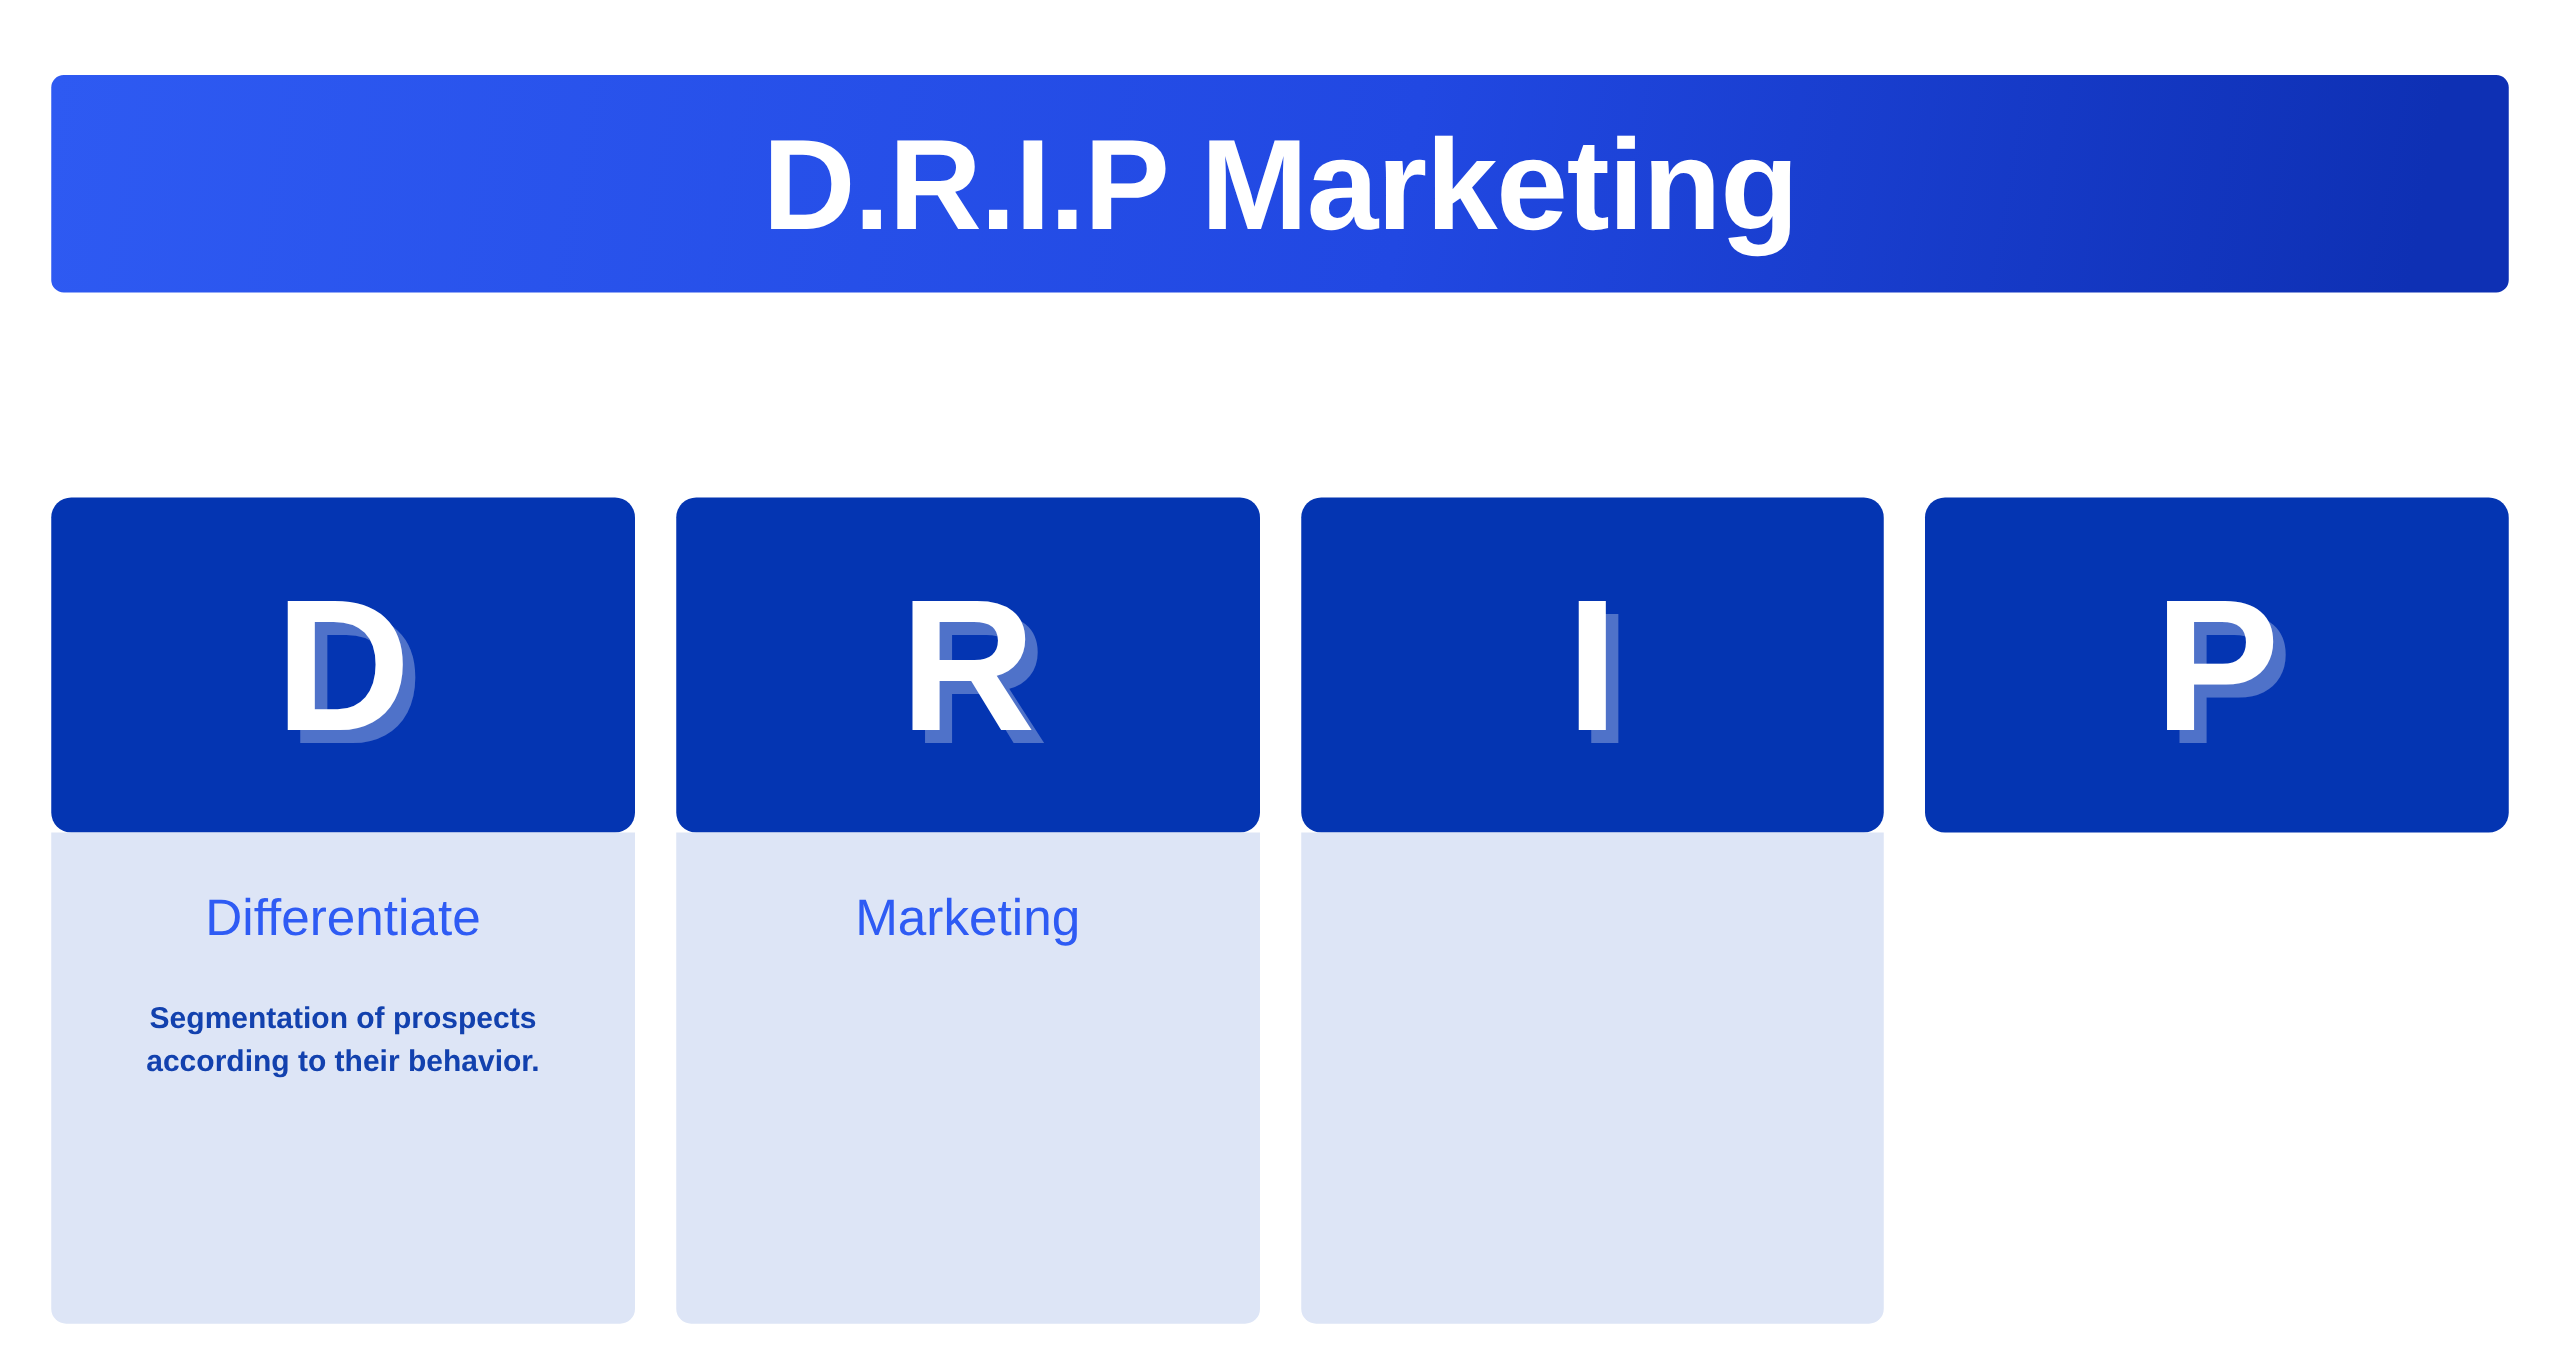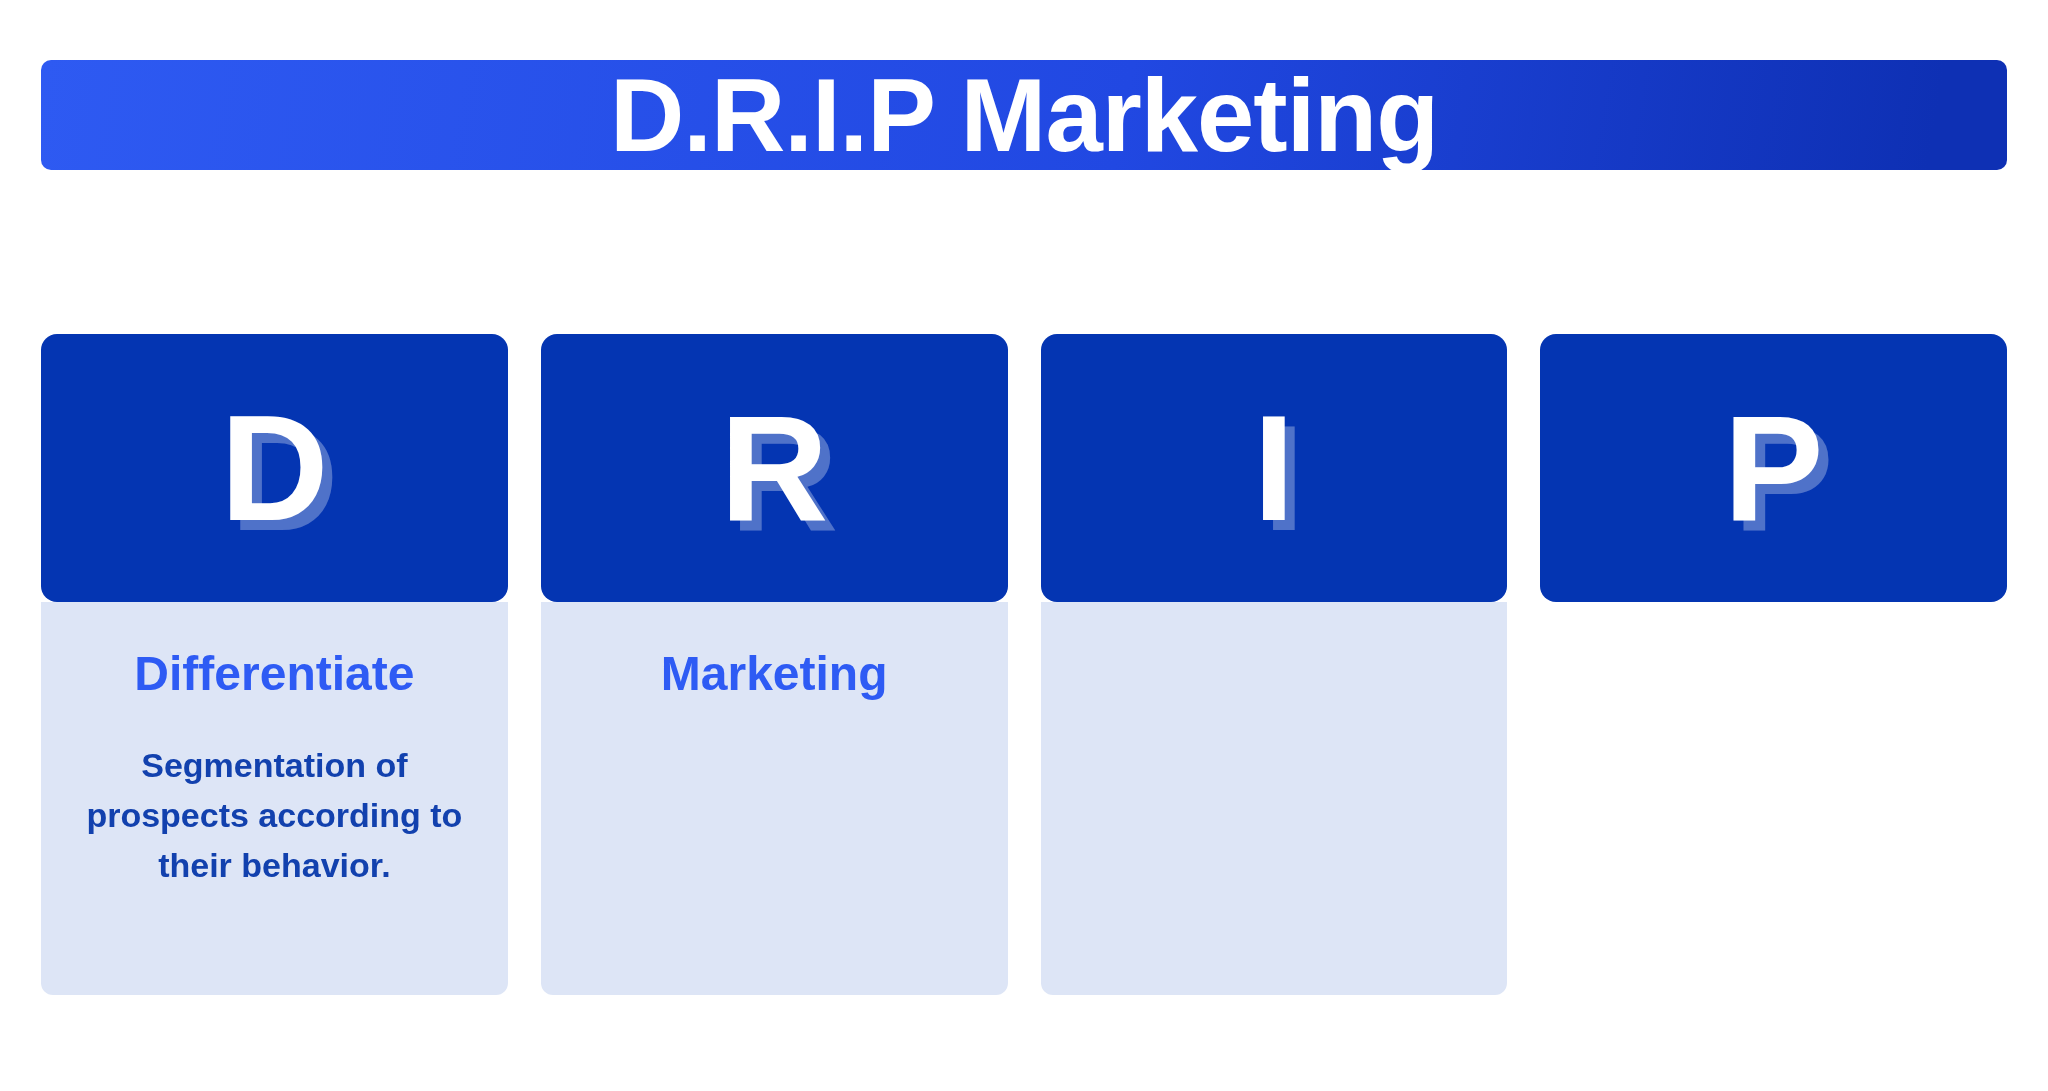--- a/index.html
+++ b/index.html
@@ -13,21 +13,21 @@
     position: relative;
     width: 2048px;
     height: 1091px;
     background: #ffffff;
     padding: 60px 41px 0 41px;
     overflow: hidden;
   }
 
   
   .banner {
-    height: 110px;
+    height: 174px;
     border-radius: 10px;
     background: linear-gradient(100deg, #2e5af2 0%, #2148e2 55%, #0e30b4 96%);
     display: flex;
     align-items: center;
     justify-content: center;
   }
 
   .banner-title {
     color: #ffffff;
     font-size: 103px;
@@ -70,28 +70,28 @@
   .card-body {
     height: 393px;
     background: #dde5f6;
     border-radius: 0 0 12px 12px;
     text-align: center;
     padding: 46px 24px 0 24px;
   }
 
   .card-title {
     color: #2e5bf4;
-    font-size: 48px;
-    font-weight: bold;
+    font-size: 41px;
+    font-weight: normal;
     line-height: 1.1;
   }
 
   .card-desc {
     color: #1241ae;
-    font-size: 34px;
+    font-size: 24px;
     font-weight: bold;
     line-height: 1.47;
     margin: 40px auto 0 auto;
     max-width: 420px;
   }
 </style>
 </head>
 <body>
 
 <div class="page">

